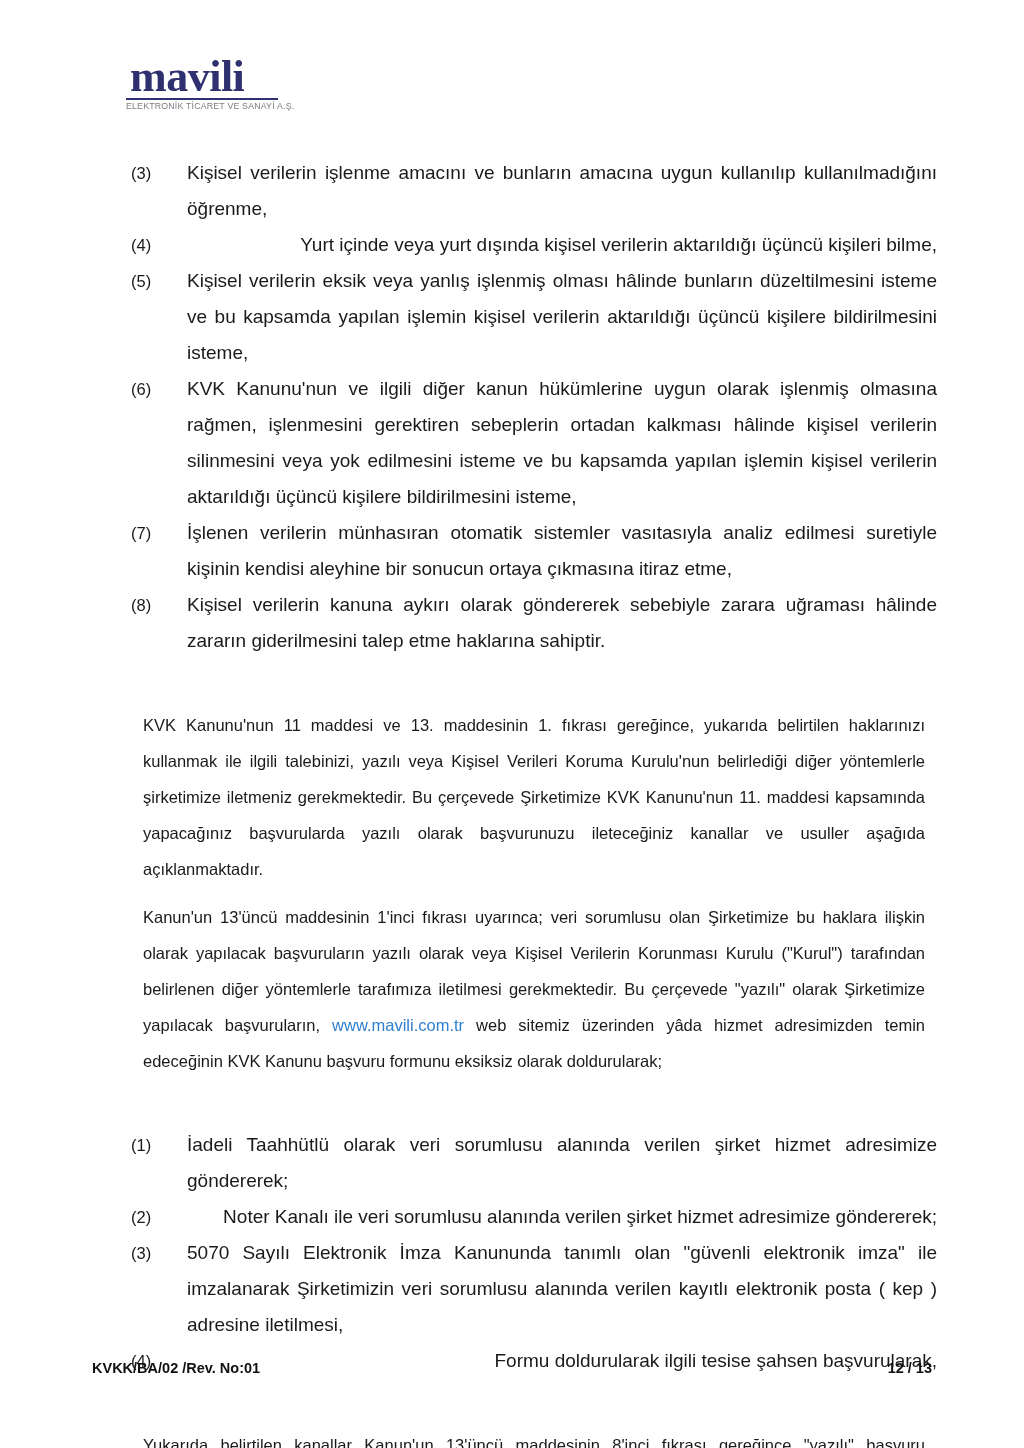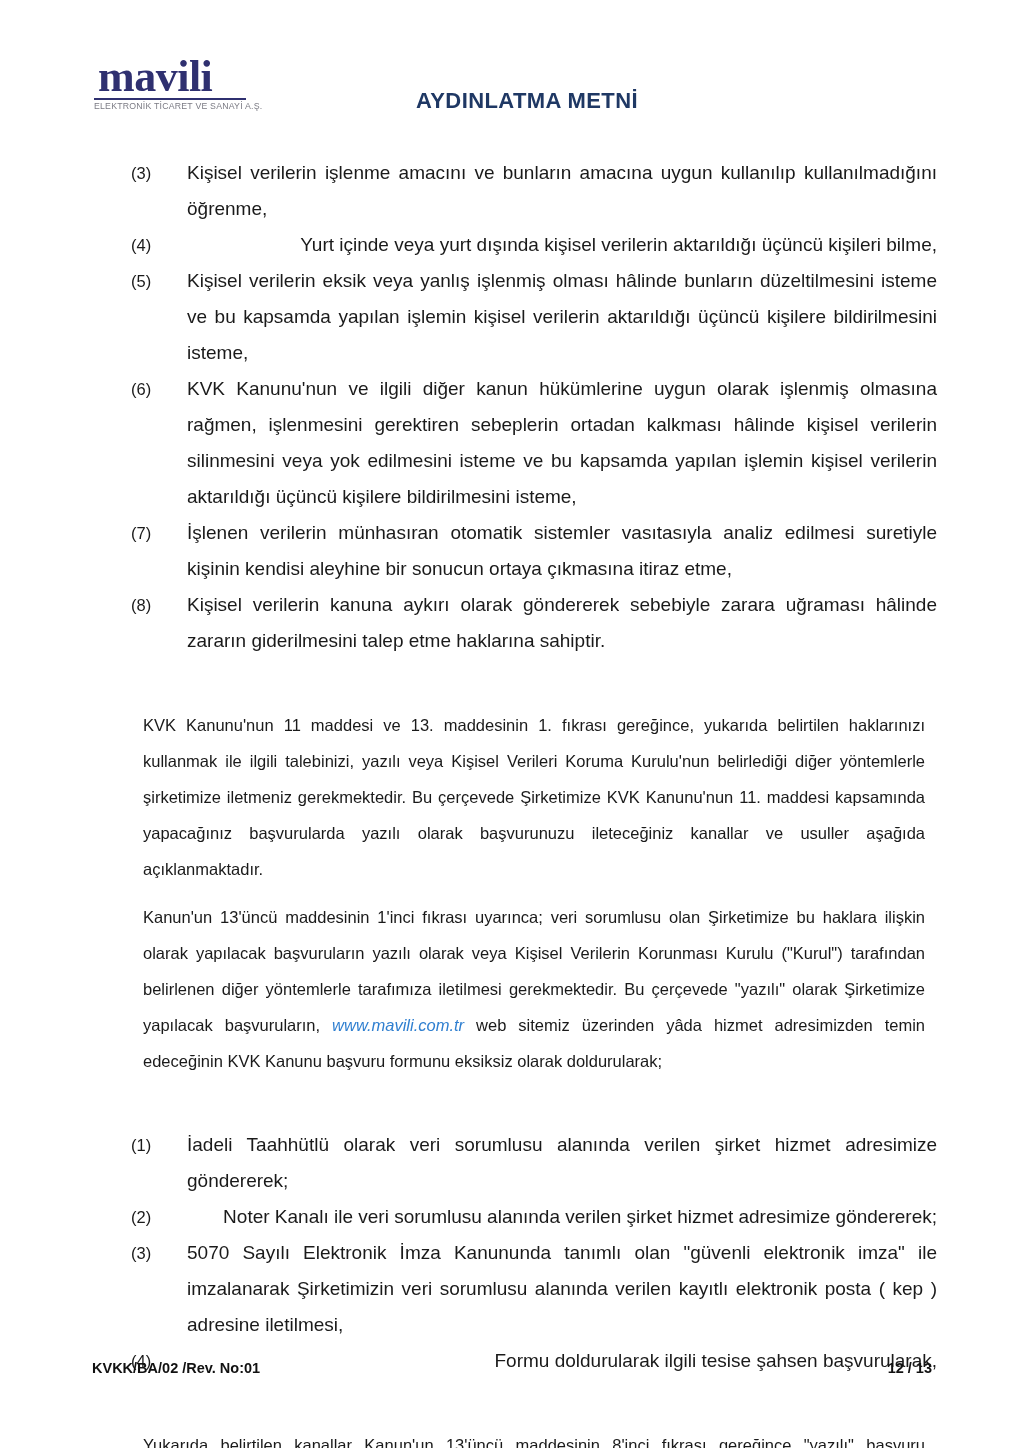--- a/index.html
+++ b/index.html
@@ -15,20 +15,21 @@
     color: #1a1a1a;
     position: relative;
     overflow: hidden;
   }
 
   .page {
     position: relative;
     width: 1024px;
     height: 1448px;
     box-sizing: border-box;
+    padding-left: 32px;
   }
 
   
   .header {
     position: relative;
     height: 112px;
     padding: 0;
   }
   .logo-block {
     position: absolute;
@@ -120,21 +121,20 @@
   }
   .para.last-left {
     text-align: justify;
   }
 
   .gap-lg { height: 36px; }
 
   .link {
     color: #2f7fd0;
     text-decoration: none;
-    font-style: italic;
   }
 
   
   .footer {
     position: absolute;
     left: 92px;
     right: 92px;
     top: 1360px;
     display: flex;
     justify-content: space-between;
@@ -148,21 +148,20 @@
 <body>
 
 <div class="page">
 
   <div class="header">
     <div class="logo-block">
       <div class="logo-word" style="color: rgb(47, 48, 112);">mavili</div>
       <div class="logo-rule" style="background: rgb(47, 48, 112);"></div>
       <div class="logo-tagline">ELEKTRONİK TİCARET VE SANAYİ A.Ş.</div>
     </div>
-    <div class="doc-title" style="color: rgb(31, 56, 100);">AYDINLATMA METNİ</div>
   </div>
 
   <div class="content">
 
     <ul class="list">
       <li class="list-item">
         <span class="item-num">(3)</span>
         <span class="item-text">Kişisel verilerin işlenme amacını ve bunların amacına uygun kullanılıp kullanılmadığını öğrenme,</span>
       </li>
       <li class="list-item">

